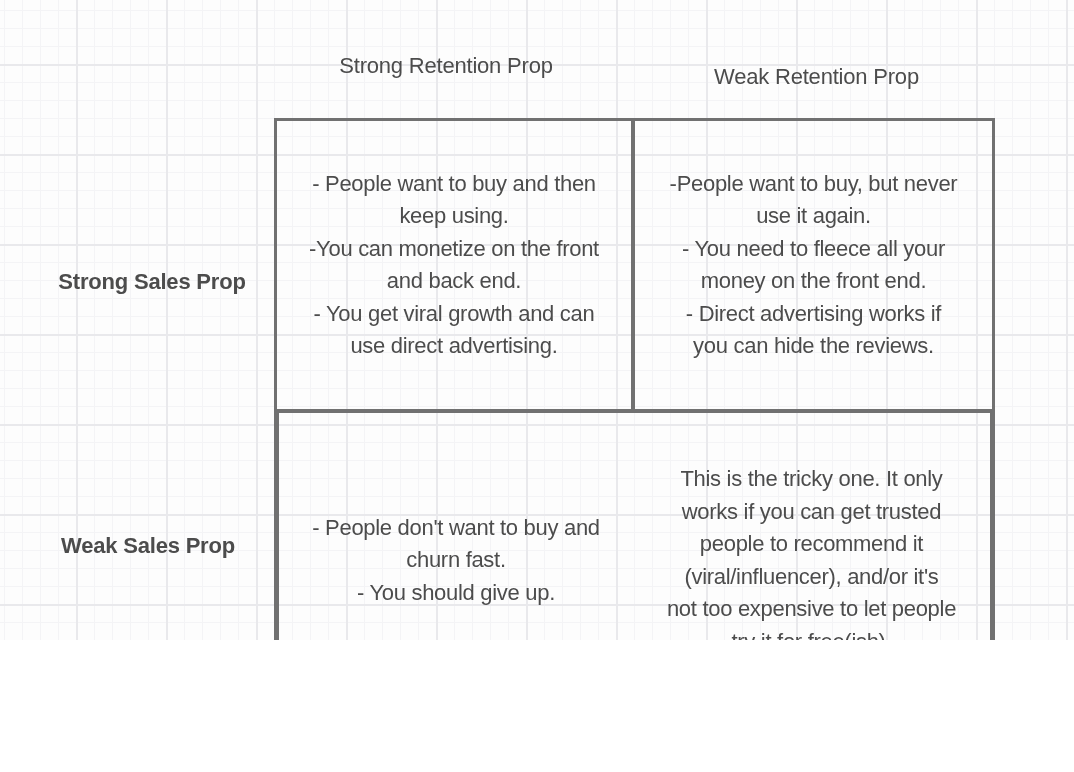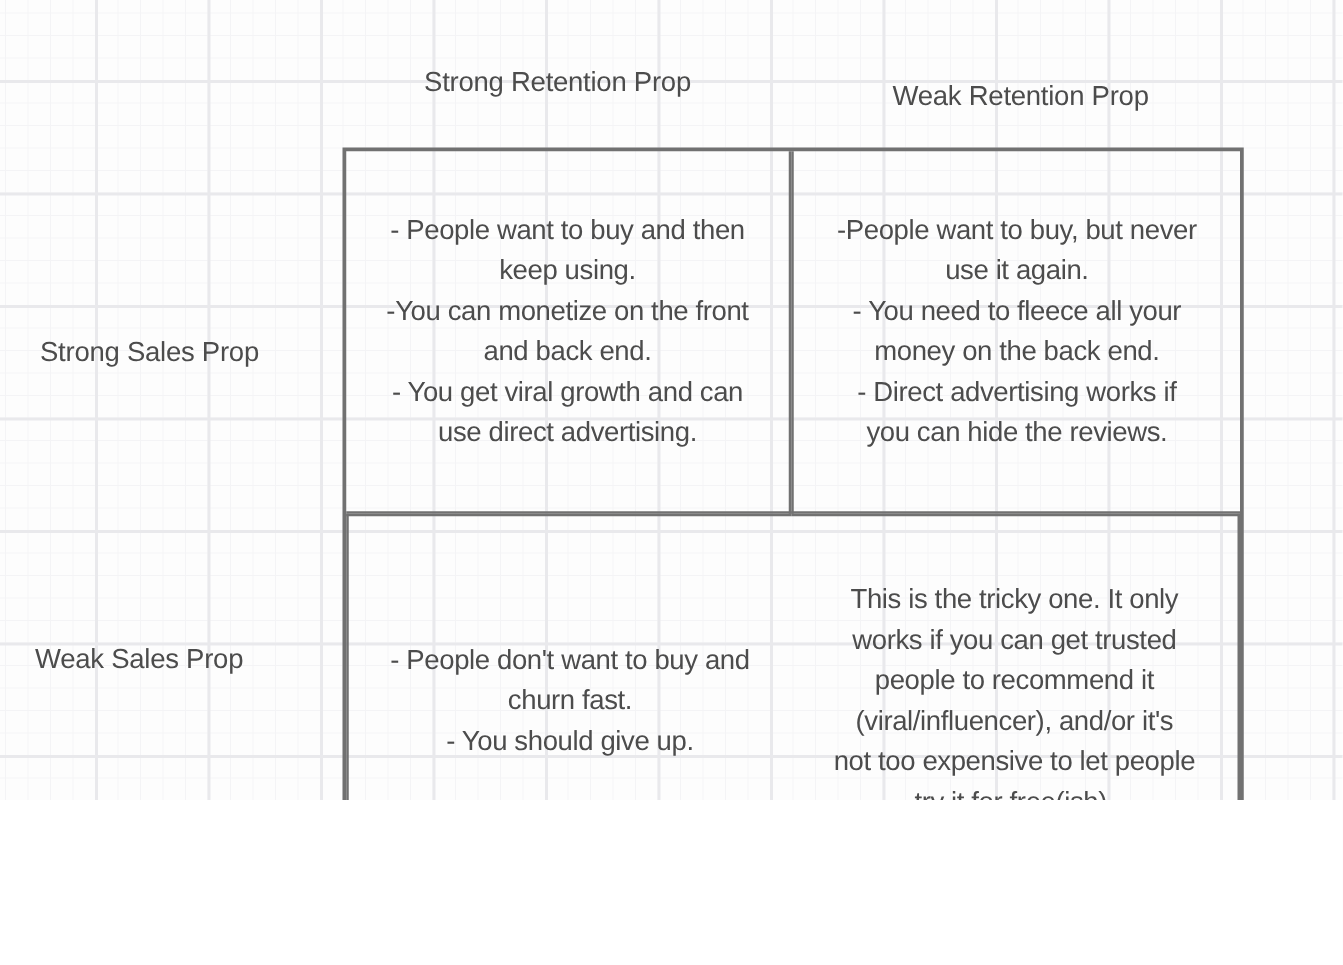--- a/index.html
+++ b/index.html
@@ -31,24 +31,26 @@
     text-align: center;
     letter-spacing: -0.2px;
   }
   .col-header.c1 { left: 266px; width: 360px; }
   .col-header.c2 { left: 638px; width: 357px; margin-top: 11px; }
 
   .row-header {
     position: absolute;
     font-size: 22px;
     line-height: 24px;
+    text-align: center;
     letter-spacing: -0.2px;
+    font-weight: bold;
   }
   .row-header.r1 { left: 32px; top: 270px; width: 240px; }
-  .row-header.r2 { left: 28px; top: 515px; width: 240px; }
+  .row-header.r2 { left: 28px; top: 534px; width: 240px; }
 
   .matrix {
     position: absolute;
     left: 274px;
     top: 118px;
     width: 721px;
     height: 593px;
     box-sizing: border-box;
     border: 3px solid #717171;
     display: grid;
@@ -88,21 +90,21 @@
   <div class="matrix">
     <div class="cell tl">- People want to buy and then
 keep using.
 -You can monetize on the front
 and back end.
 - You get viral growth and can
 use direct advertising.</div>
     <div class="cell tr">-People want to buy, but never
 use it again.
 - You need to fleece all your
-money on the back end.
+money on the front end.
 - Direct advertising works if
 you can hide the reviews.</div>
     <div class="cell br">- People don't want to buy and
 churn fast.
 - You should give up.</div>
     <div class="cell bl">This is the tricky one. It only
 works if you can get trusted
 people to recommend it
 (viral/influencer), and/or it's
 not too expensive to let people

